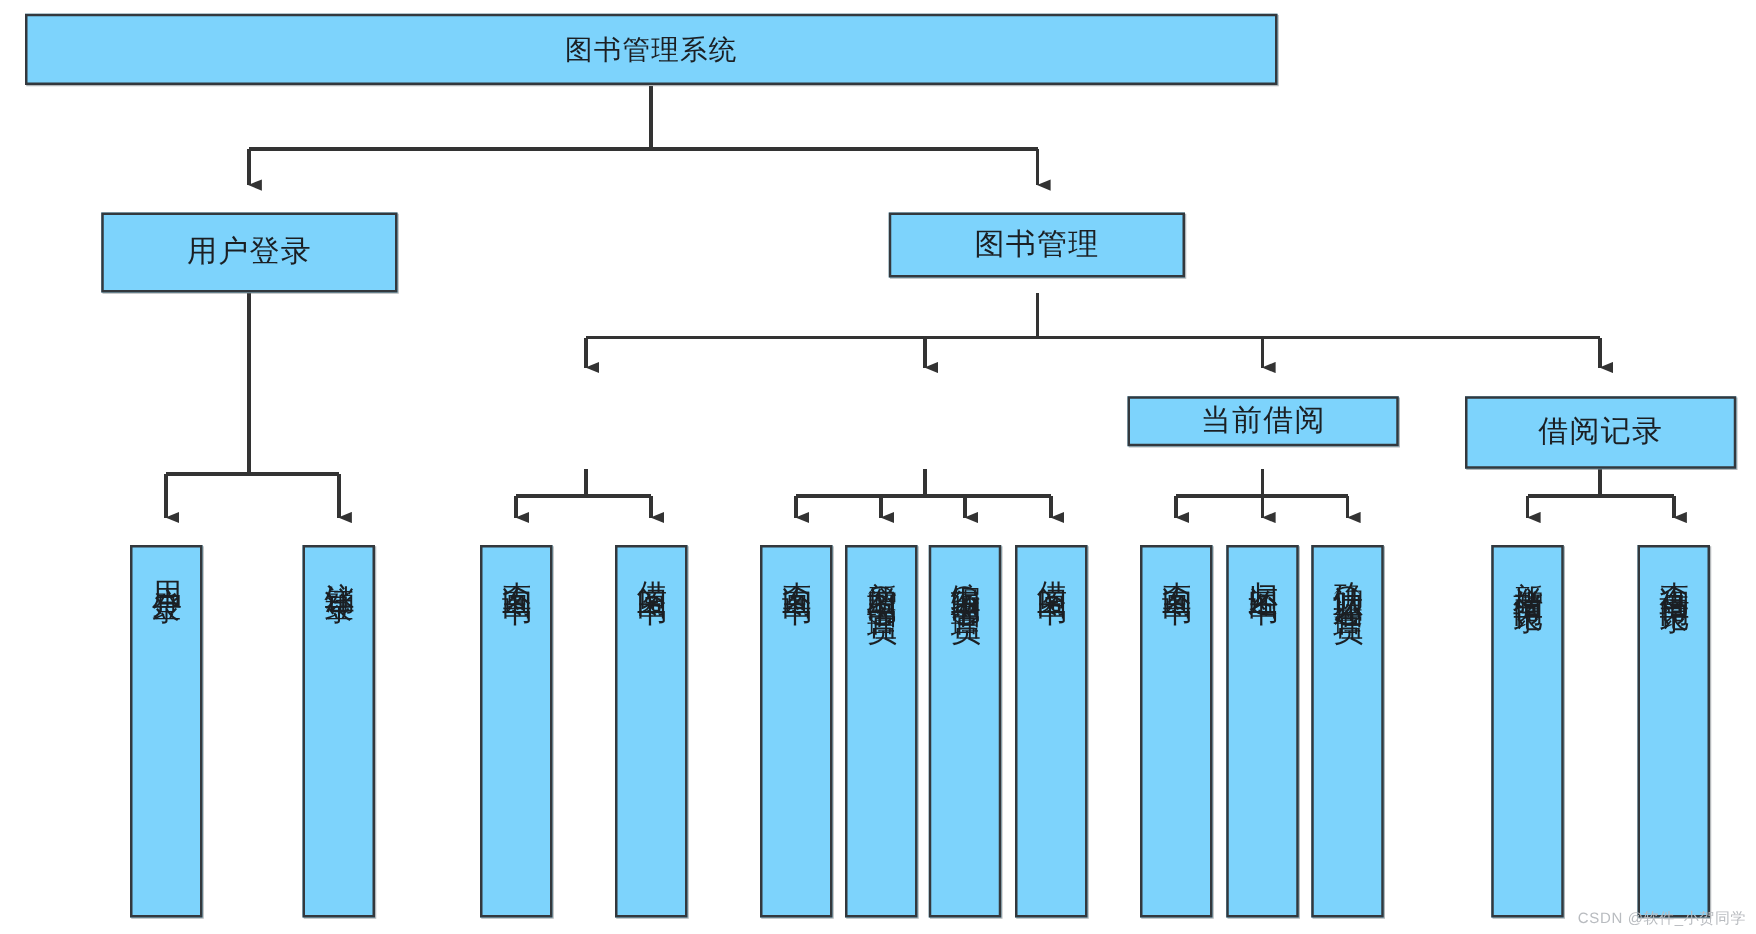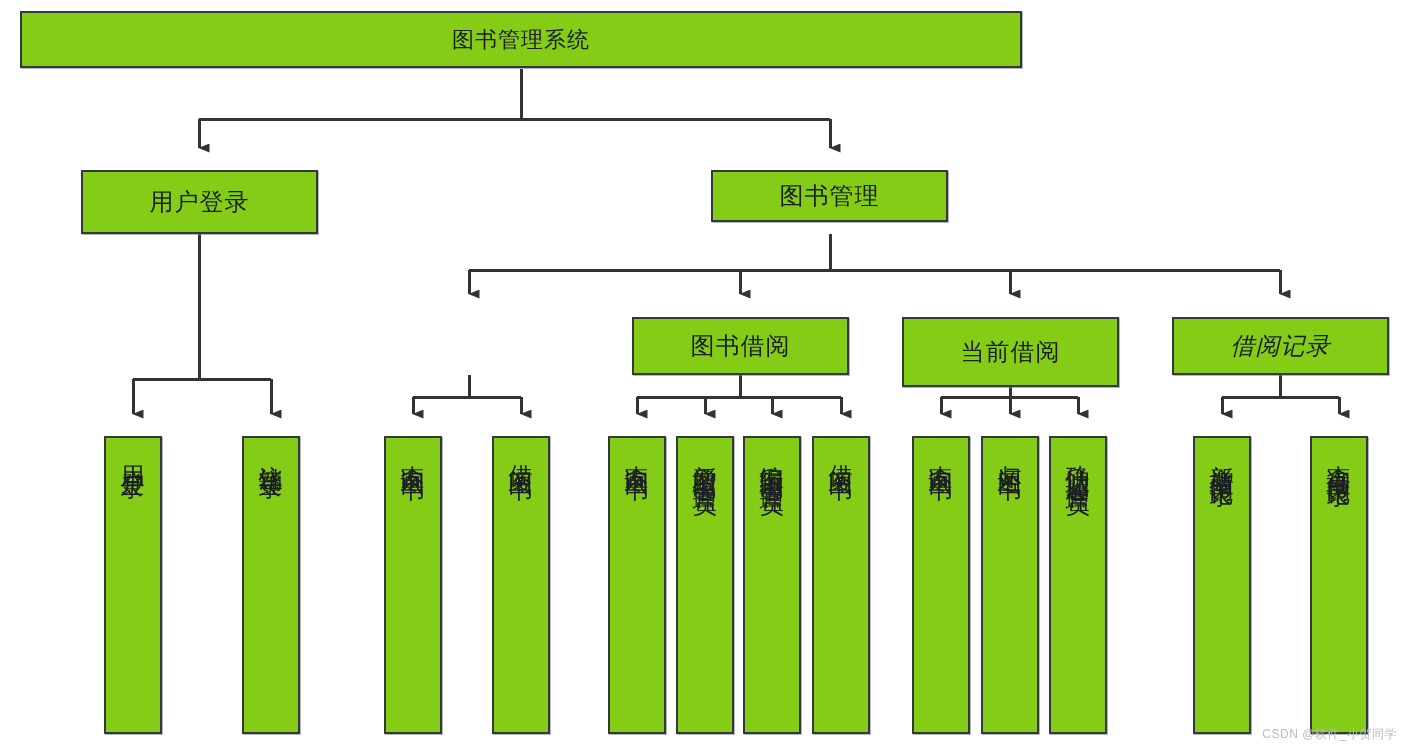--- a/index.html
+++ b/index.html
@@ -24,21 +24,21 @@
   svg.diagram-canvas {
     position: absolute;
     left: 0;
     top: 0;
     width: 1405px;
     height: 747px;
   }
   .node-box {
     position: absolute;
     box-sizing: border-box;
-    background: #84cc16;
+    background: #7dd3fc;
     border: 2px solid #33383d;
     box-shadow: 1px 1px 0 rgba(120,125,130,0.55);
     display: flex;
     align-items: center;
     justify-content: center;
   }
   .node-label {
     color: #1b1f23;
     font-size: 24px;
     line-height: 1.18;
@@ -134,27 +134,24 @@
     <span class="node-label">图书管理系统</span>
   </div>
 
   <div class="node-box" style="left:81px; top:170px; width:237px; height:64px;">
     <span class="node-label">用户登录</span>
   </div>
   <div class="node-box" style="left:711px; top:170px; width:237px; height:52px;">
     <span class="node-label">图书管理</span>
   </div>
 
-  <div class="node-box" style="left:632px; top:317px; width:217px; height:58px;">
-    <span class="node-label">图书借阅</span>
-  </div>
-  <div class="node-box" style="left:902px; top:317px; width:217px; height:70px;">
+  <div class="node-box" style="left:902px; top:317px; width:217px; height:40px;">
     <span class="node-label">当前借阅</span>
   </div>
-  <div class="node-box" style="left:1172px; top:317px; width:217px; height:58px;font-style:italic;">
+  <div class="node-box" style="left:1172px; top:317px; width:217px; height:58px;">
     <span class="node-label">借阅记录</span>
   </div>
 
   <div class="node-box vertical" style="left:104px; top:436px; width:58px; height:298px;">
     <span class="node-label">用户登录</span>
   </div>
   <div class="node-box vertical" style="left:242px; top:436px; width:58px; height:298px;">
     <span class="node-label">注销登录</span>
   </div>
 

